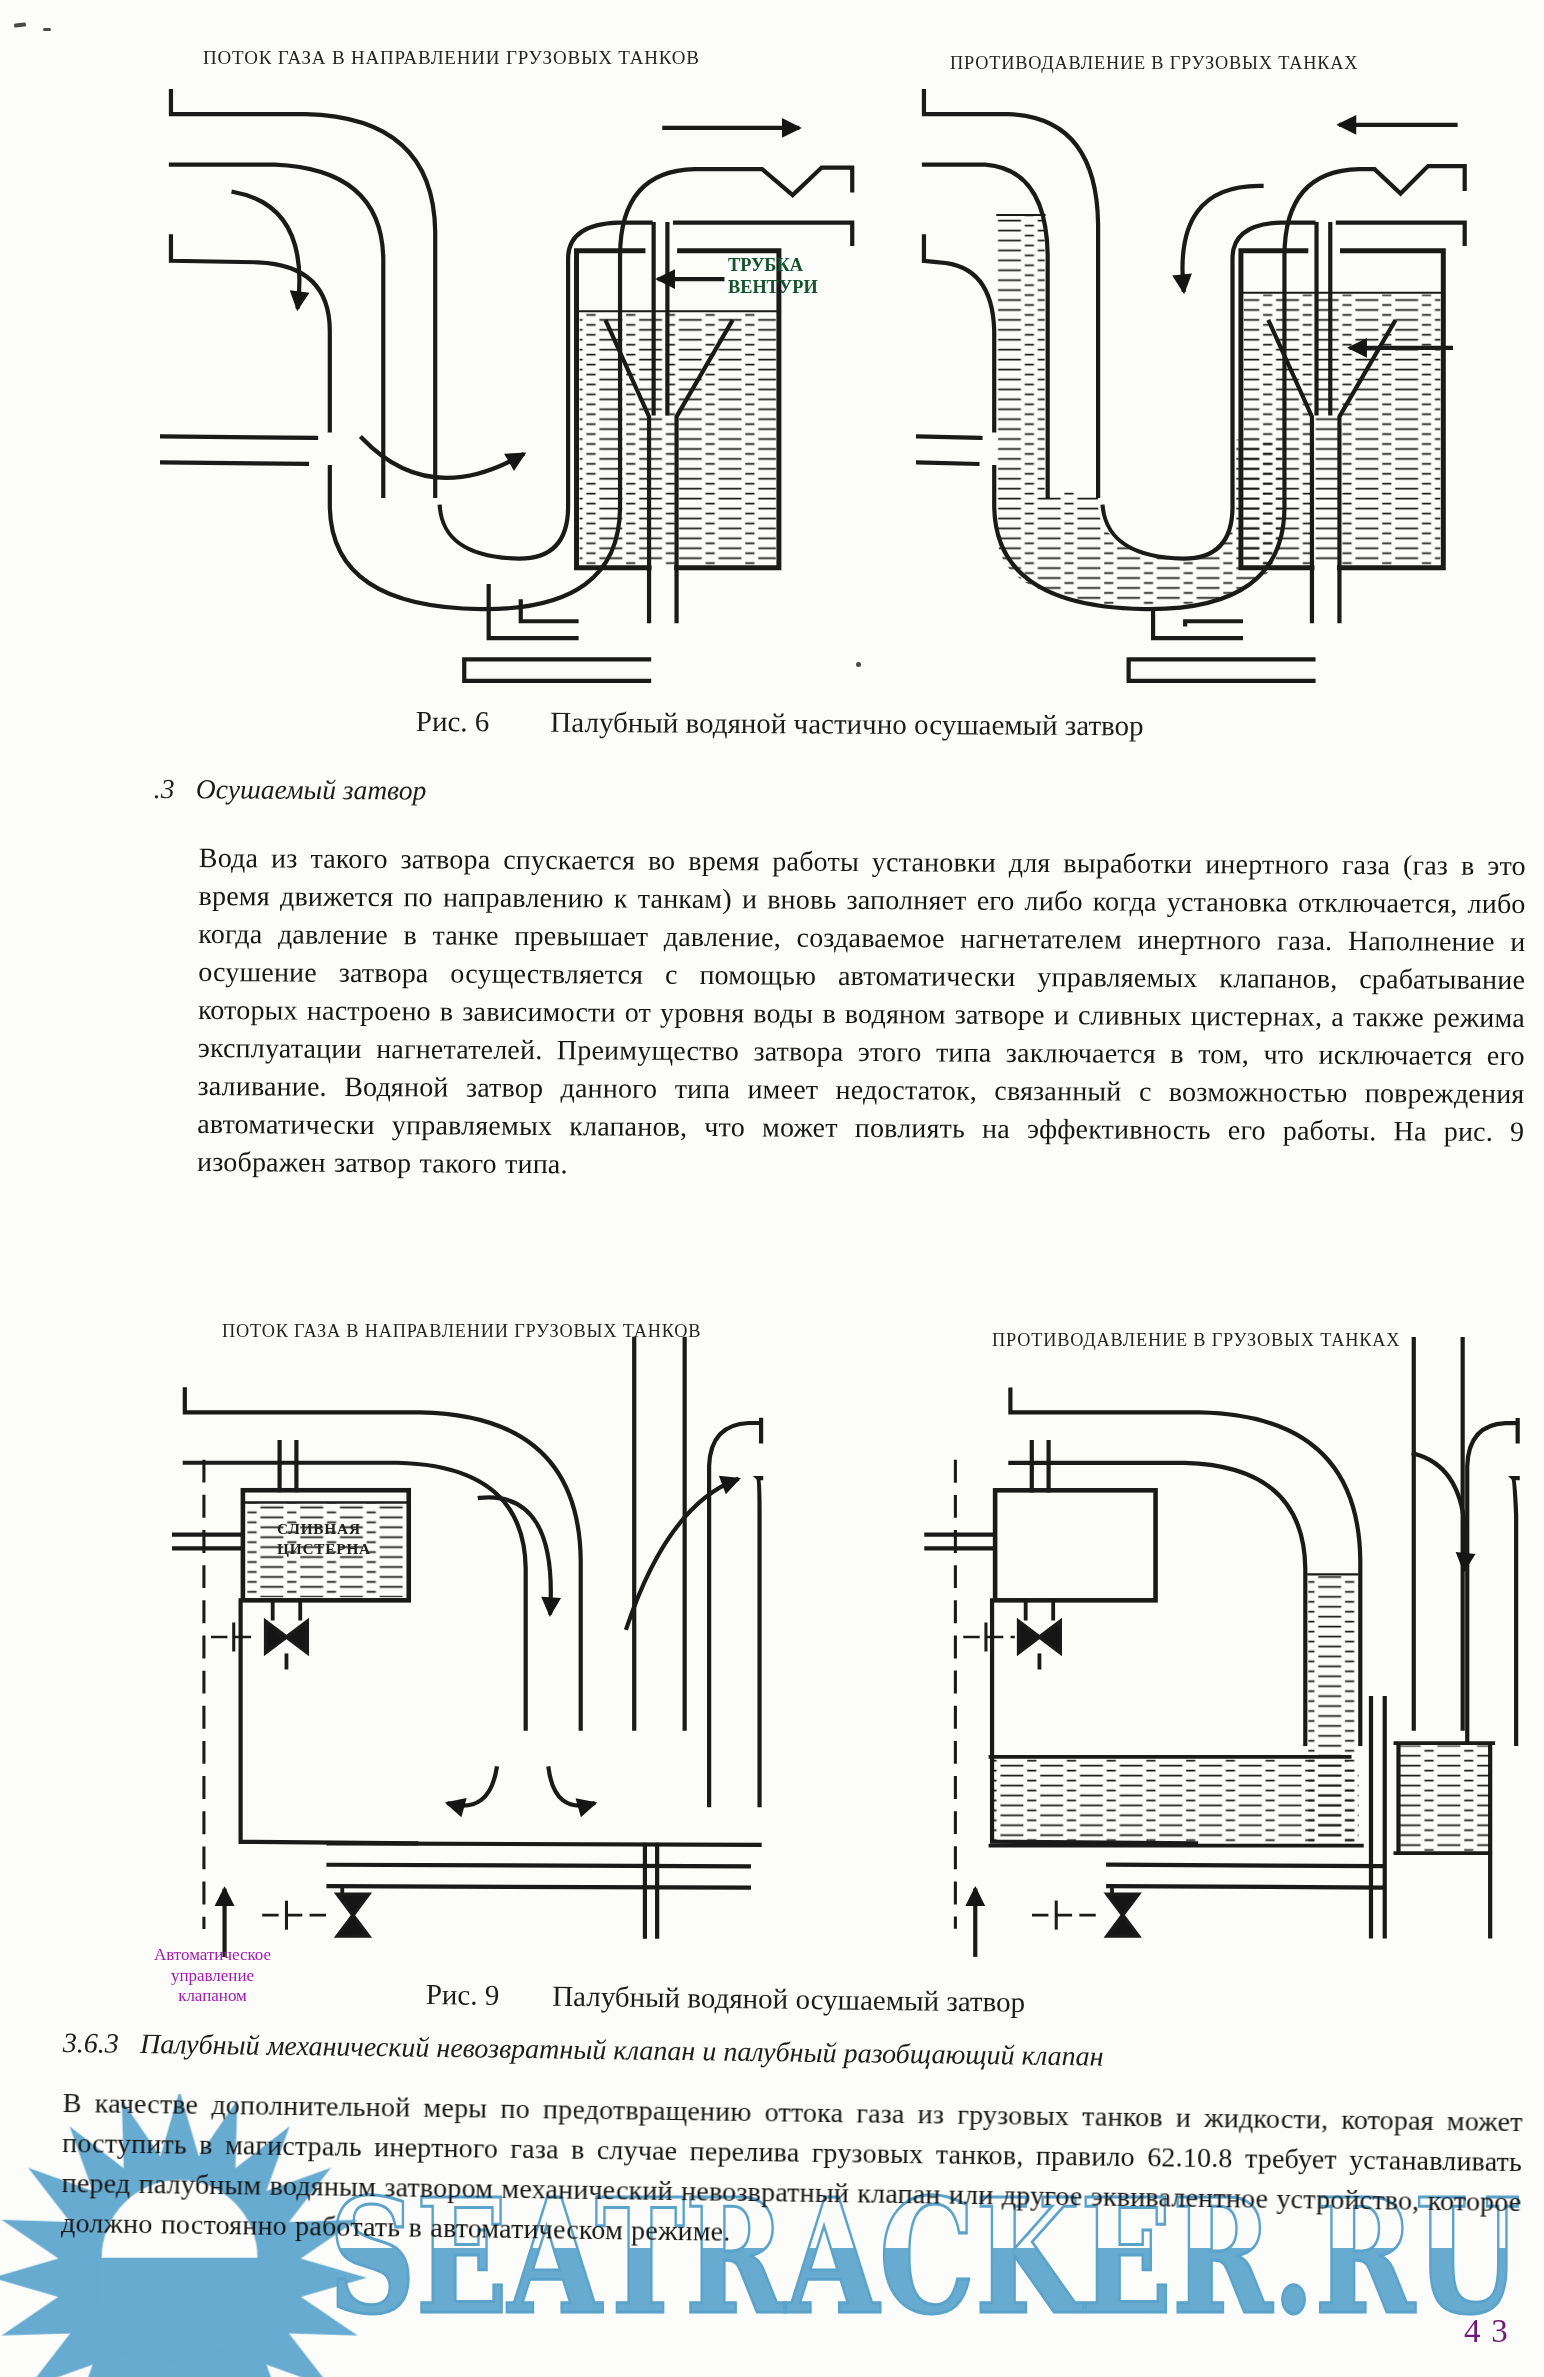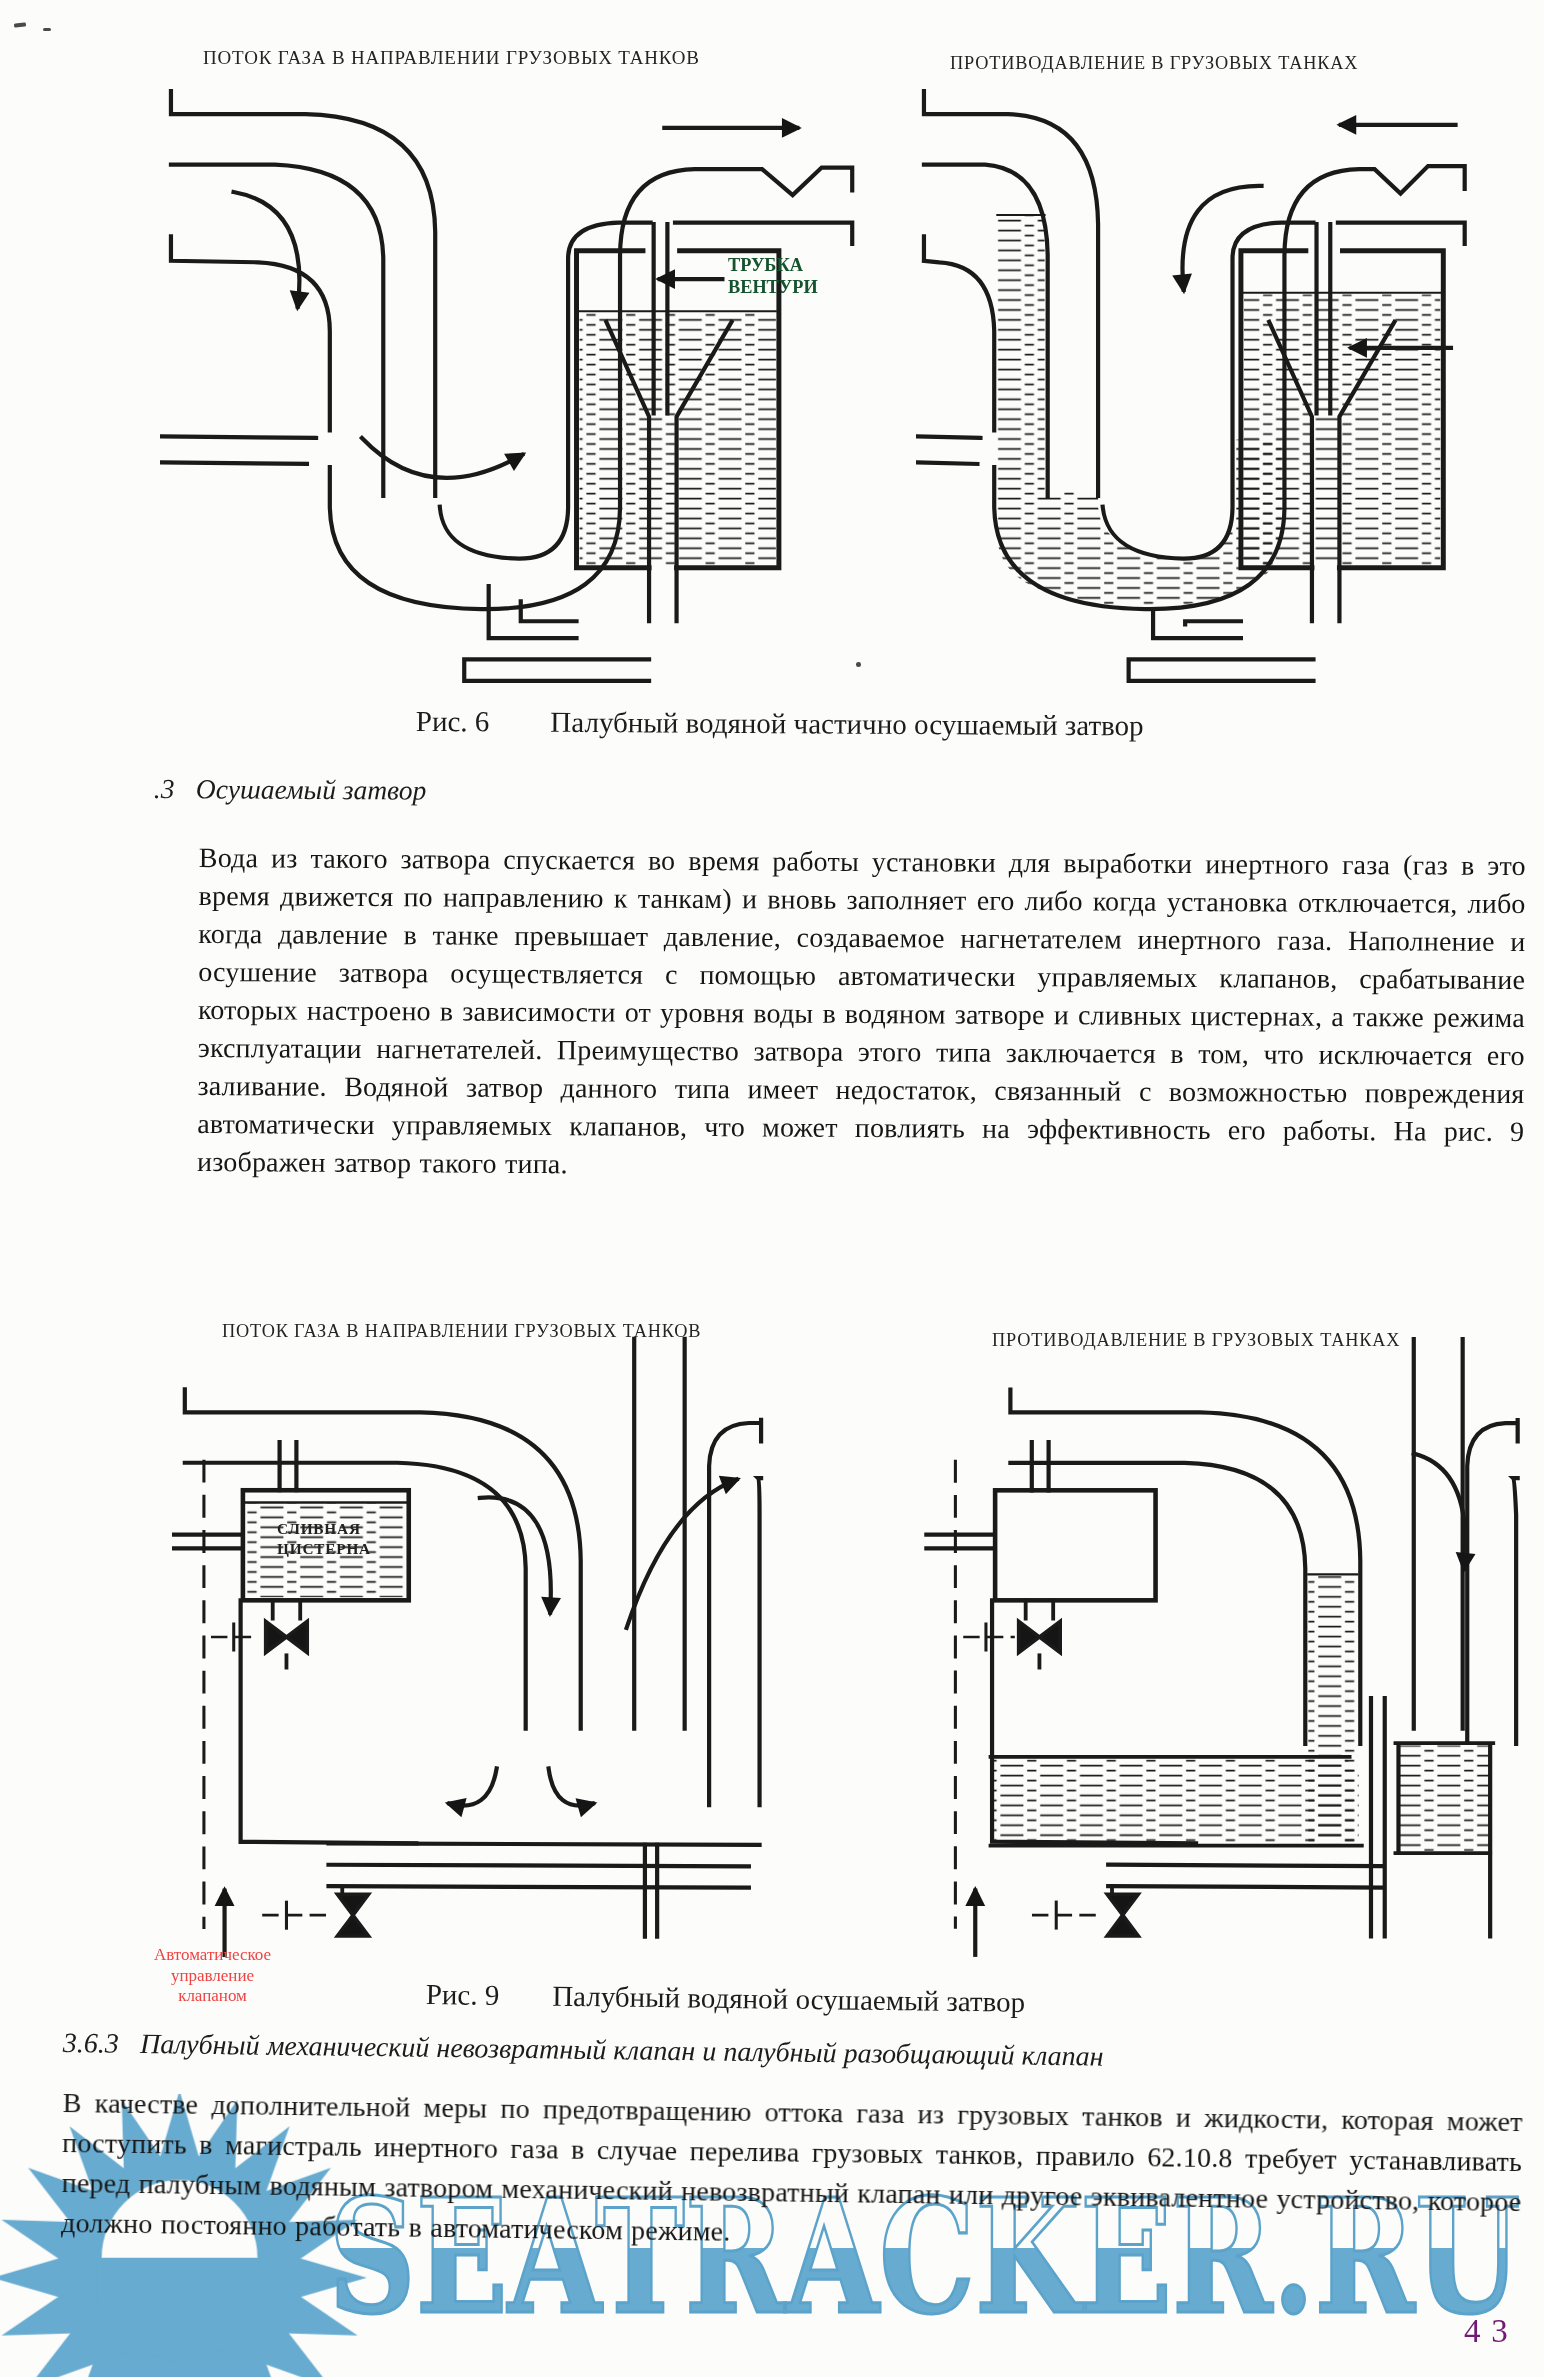--- a/index.html
+++ b/index.html
@@ -22,21 +22,21 @@
   .cap9{gap:53px;}
   .heading{display:flex; gap:21.4px; font-size:28px; font-style:italic; white-space:nowrap; z-index:3;}
   .para{
     font-size:28px; line-height:38px; text-align:justify; text-align-last:left;
     letter-spacing:0.2px; word-spacing:1.1px; color:#161616; z-index:3;
   }
   .tilt-sm{transform:rotate(0.35deg); transform-origin:0 0;}
   .tilt-md{transform:rotate(0.75deg); transform-origin:0 0;}
   .small-label{font-weight:700; font-size:18.3px; line-height:22px; z-index:4; color:#14532d;}
   .drain-label{font-weight:700; font-size:15.3px; line-height:20px; letter-spacing:0.8px; text-align:left; z-index:4; color:#222;}
-  .auto-label{font-size:17px; line-height:20.6px; text-align:center; z-index:4; color:#ef4444;}
+  .auto-label{font-size:17px; line-height:20.6px; text-align:center; z-index:4; color:#a21caf;}
   #page-number{font-size:33px; letter-spacing:10.7px; z-index:7; color:#701a75;}
   .speck{background:#4a4a4a; border-radius:1.5px; z-index:1;}
   #watermark{z-index:1;}
   .textlayer{z-index:3;}
 </style>
 </head>
 <body>
 
 <div id="page">
 

